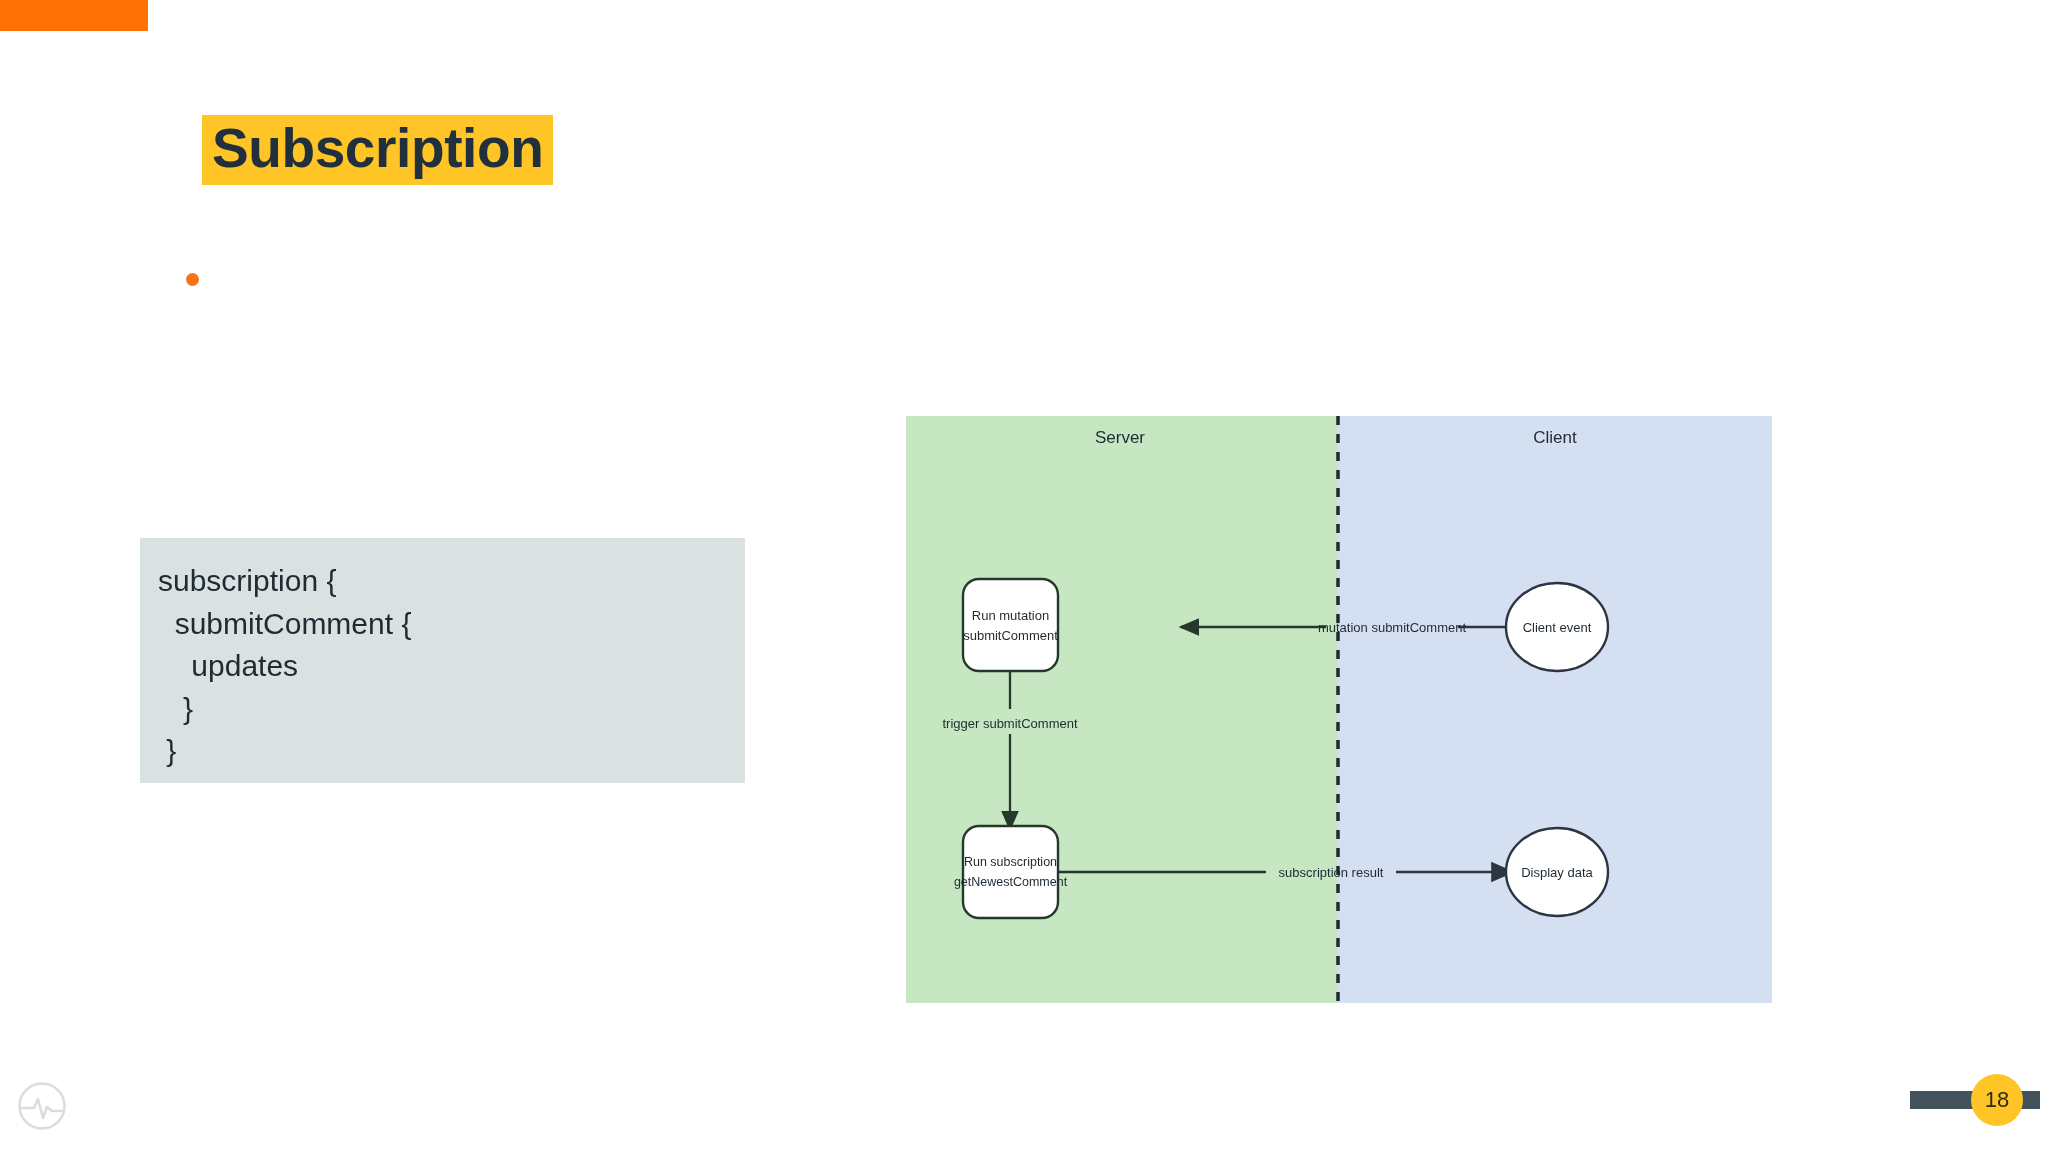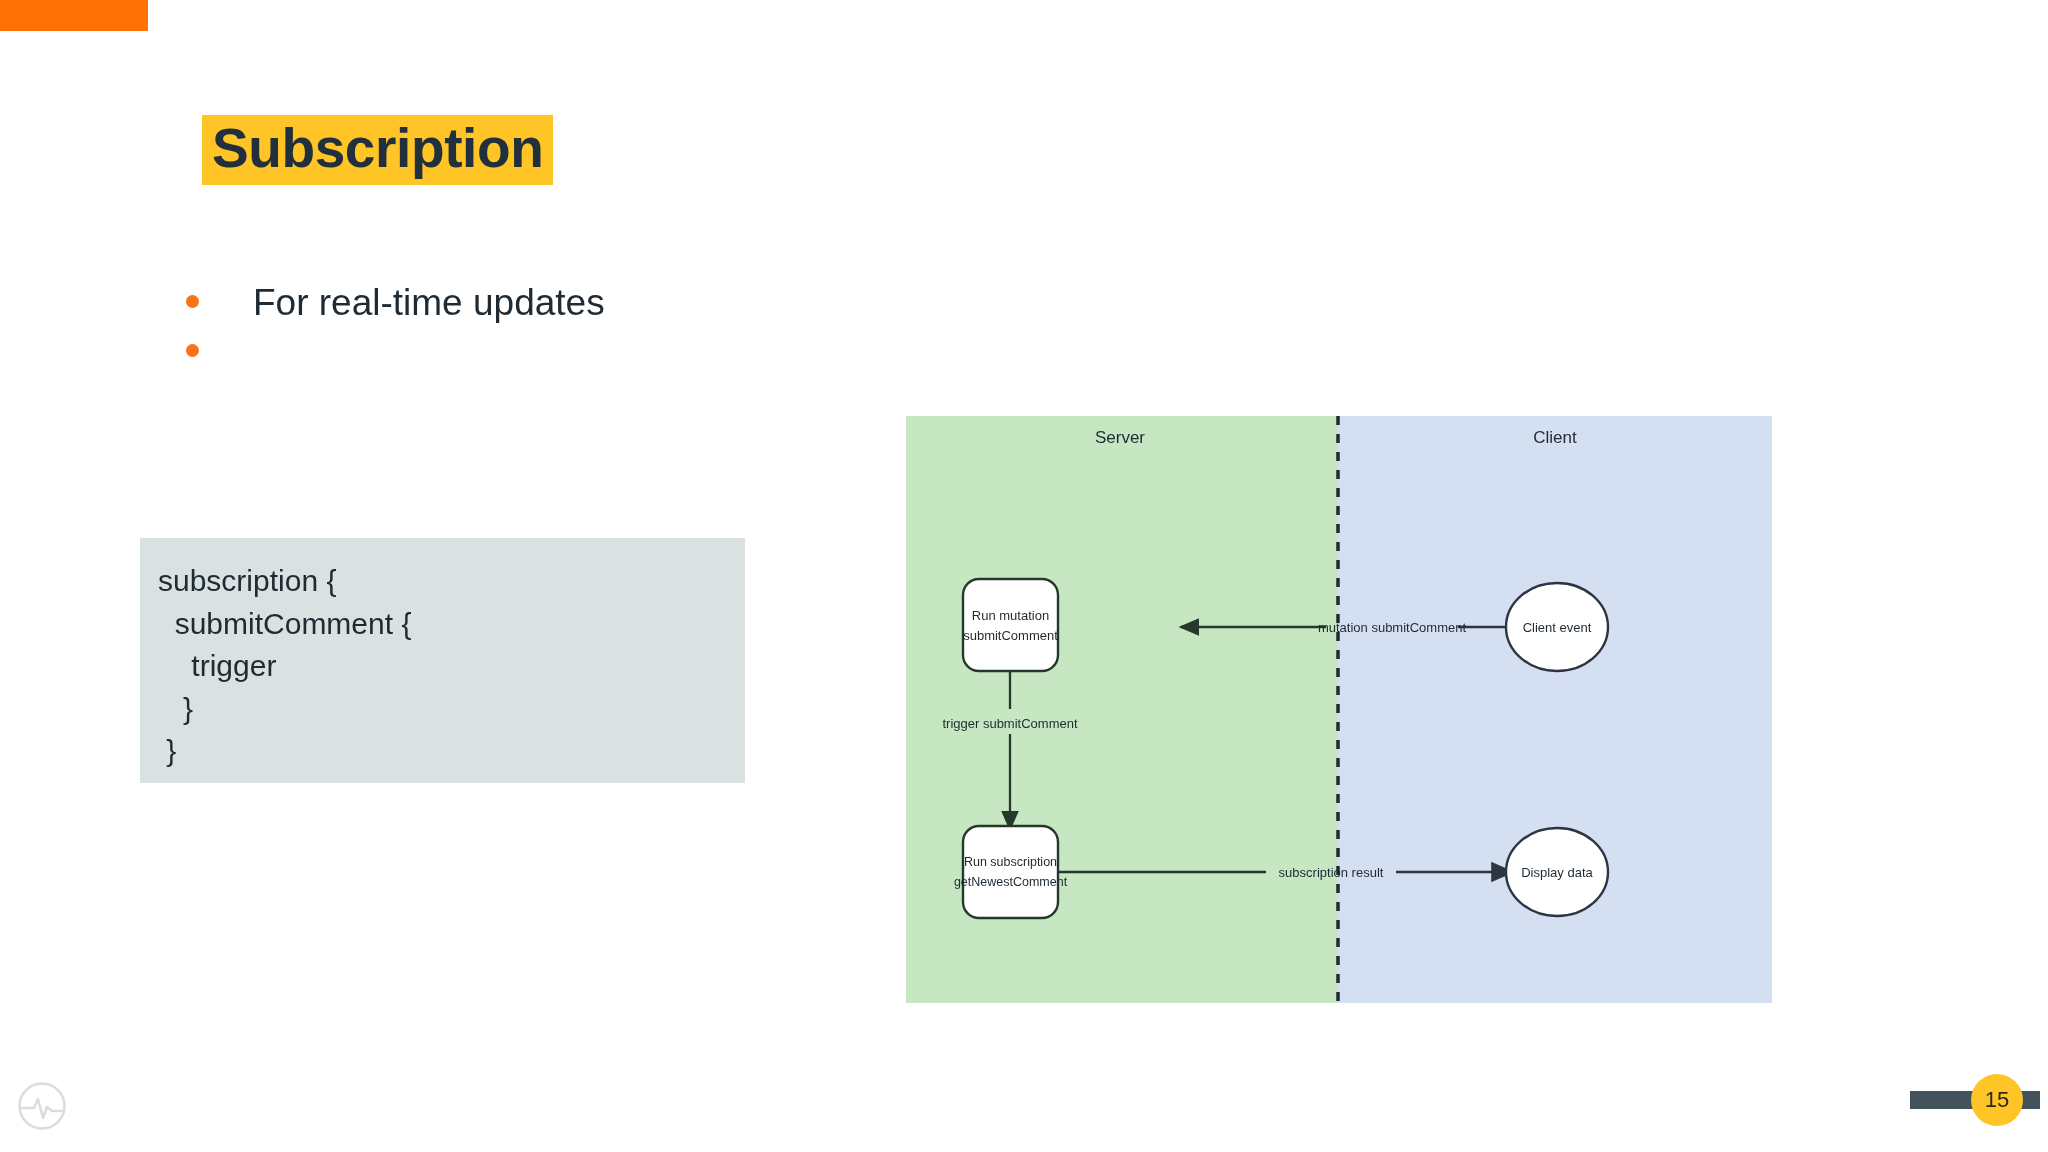--- a/index.html
+++ b/index.html
@@ -146,31 +146,27 @@
 
 <div class="accent-bar"></div>
 
 <div class="title-wrap">
   <span class="title">Subscription</span>
 </div>
 
 <div class="bullets">
   <div class="bullet-row">
     <span class="bullet-dot"></span>
-    <span class="bullet-text">For real-time updates</span>
-  </div>
-  <div class="bullet-row">
-    <span class="bullet-dot"></span>
   </div>
 </div>
 
 <div class="code-block">
   <div class="code-line">subscription {</div>
   <div class="code-line">  submitComment {</div>
-  <div class="code-line">    trigger</div>
+  <div class="code-line">    updates</div>
   <div class="code-line">   }</div>
   <div class="code-line"> }</div>
 </div>
 
 <div class="diagram">
   <svg width="866" height="587" viewBox="0 0 866 587" xmlns="http://www.w3.org/2000/svg">
     <defs>
       <marker id="arrowLeft" markerWidth="9" markerHeight="9" refX="8" refY="4.5" orient="auto-start-reverse">
         <path d="M9,4.5 L0,0.6 L0,8.4 Z" fill="#26382C"></path>
       </marker>
@@ -228,14 +224,14 @@
 
 <div class="logo">
   <svg width="52" height="52" viewBox="0 0 52 52" xmlns="http://www.w3.org/2000/svg">
     <circle cx="26" cy="26" r="22.5" fill="none" stroke="#DADDE0" stroke-width="2.6"></circle>
     <path d="M6 28 L18 28 L22 19 L27 38 L31 27 L36 31 L46 31" fill="none" stroke="#DADDE0" stroke-width="2.6" stroke-linejoin="round" stroke-linecap="round"></path>
   </svg>
 </div>
 
 <div class="pagenum-wrap">
   <div class="pagenum-bar"></div>
-  <div class="pagenum-circle">15</div>
+  <div class="pagenum-circle">18</div>
 </div>
 
 </body></html>

